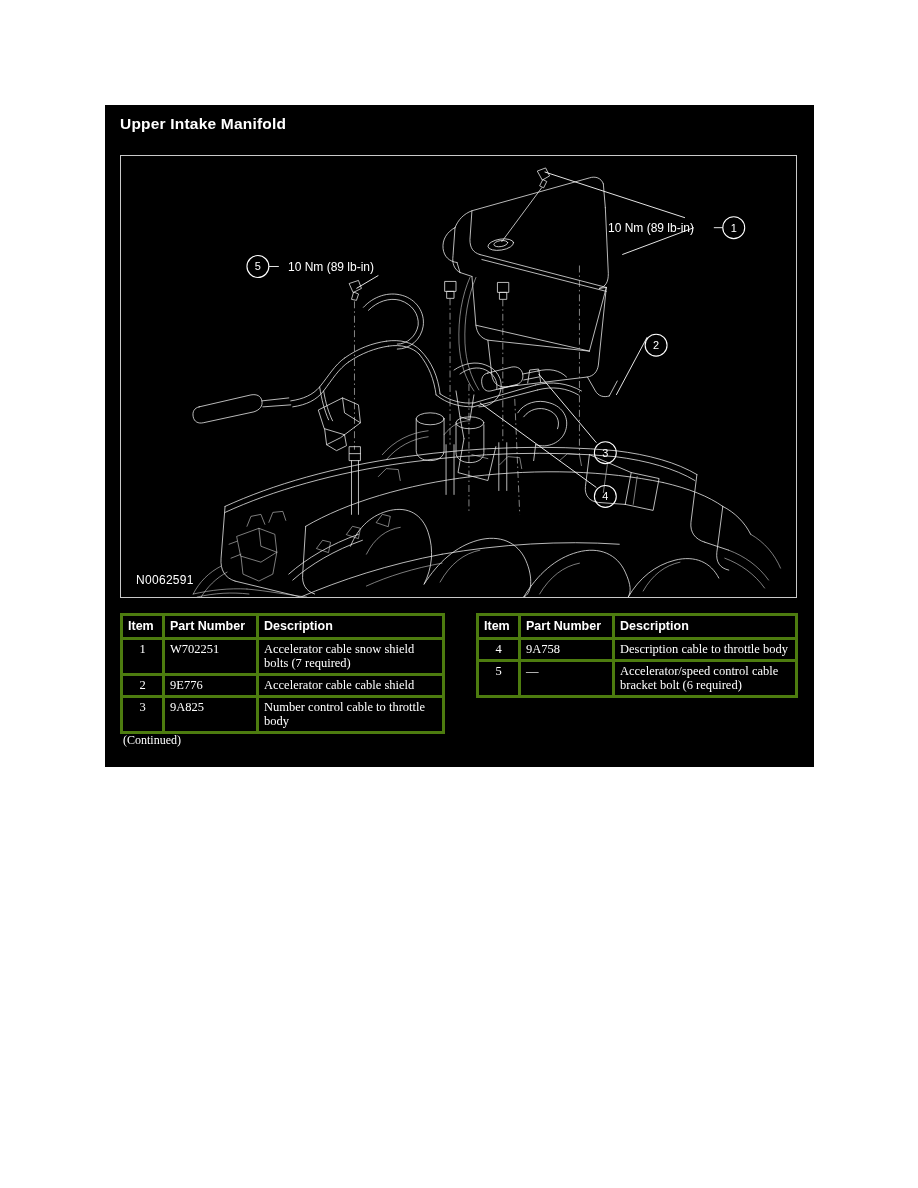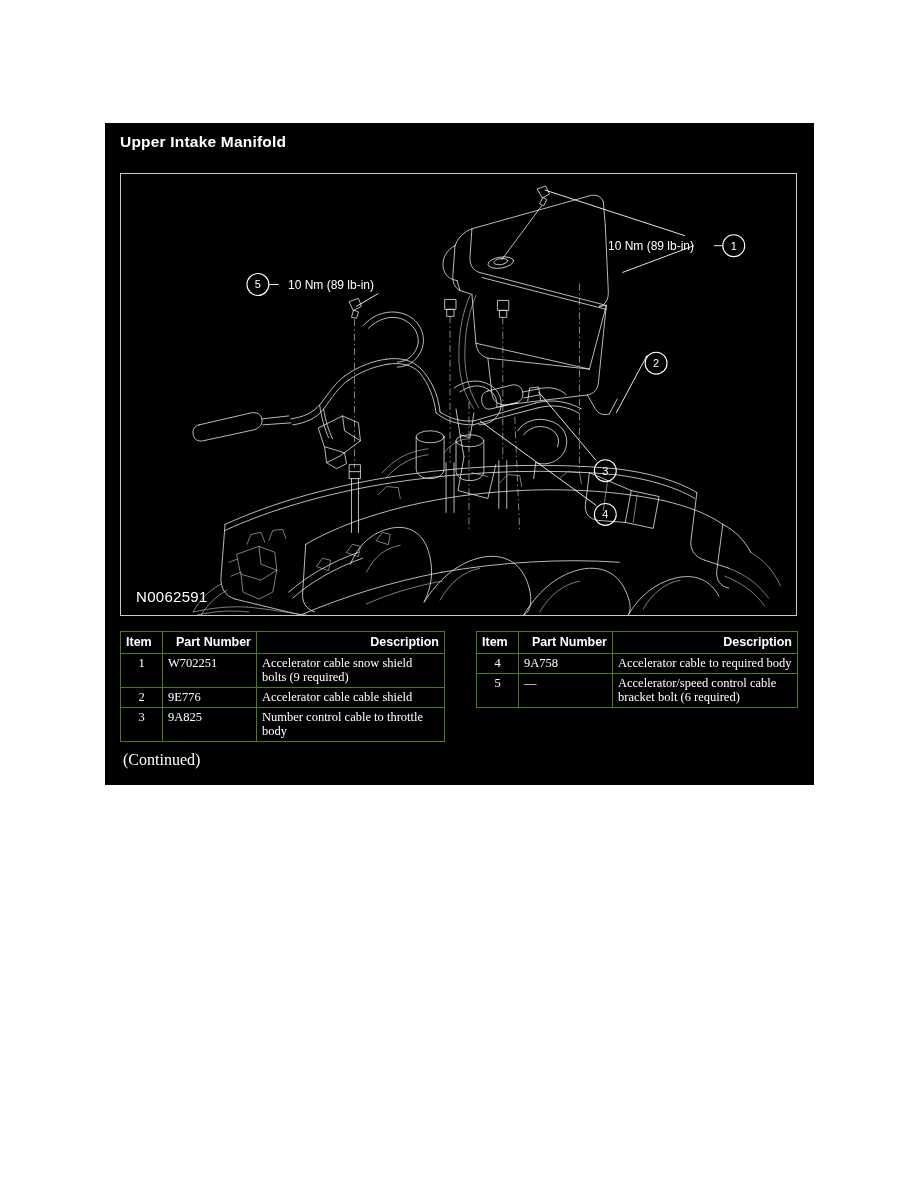--- a/index.html
+++ b/index.html
@@ -12,21 +12,21 @@
   }
   body {
     font-family: "Liberation Sans", sans-serif;
     -webkit-font-smoothing: antialiased;
   }
 
   
   #page-sheet {
     position: absolute;
     left: 105px;
-    top: 123px;
+    top: 105px;
     width: 709px;
     height: 662px;
     background: #000000;
   }
 
   
   #section-title {
     position: absolute;
     left: 15px;
     top: 10px;
@@ -50,21 +50,21 @@
     background: #000000;
     overflow: hidden;
   }
   #figure-svg { display:block; width:100%; height:100%; }
 
   #figure-id {
     position: absolute;
     left: 15px;
     bottom: 10px;
     color: #ffffff;
-    font-size: 15px;
+    font-size: 12px;
     font-family: "Liberation Sans", sans-serif;
     letter-spacing: 0.3px;
   }
 
   
   .callout-text {
     position: absolute;
     color: #ffffff;
     font-size: 12px;
     font-family: "Liberation Sans", sans-serif;
@@ -73,31 +73,31 @@
 
   
   .parts-table {
     position: absolute;
     border-collapse: collapse;
     table-layout: fixed;
     background: #000000;
   }
   .parts-table th,
   .parts-table td {
-    border: 1px solid #4d7c0f;
+    border: 3px solid #4d7c0f;
     color: #ffffff;
     vertical-align: top;
     padding: 2px 5px 3px 5px;
     background: #000000;
   }
   .parts-table th {
     font-family: "Liberation Sans", sans-serif;
     font-size: 12.5px;
     font-weight: bold;
-    text-align: right;
+    text-align: left;
     padding-top: 3px;
     padding-bottom: 4px;
   }
   .parts-table th.c-item { text-align: left; }
   .parts-table td {
     font-family: Liberation Serif, serif;
     font-size: 12.5px;
     line-height: 1.12;
   }
   .parts-table td.c-item {
@@ -106,21 +106,21 @@
   }
   #table-left  { left: 15px;  top: 508px; width: 325px; }
   #table-right { left: 371px; top: 508px; width: 322px; }
 
   #continued-note {
     position: absolute;
     left: 18px;
     top: 628px;
     color: #ffffff;
     font-family: "Liberation Serif", serif;
-    font-size: 16px;
+    font-size: 12px;
   }
 </style>
 </head>
 <body>
 
 <div id="page-sheet">
 
   <div id="section-title">Upper Intake Manifold</div>
 
   <div id="figure-frame">
@@ -394,21 +394,21 @@
       <tr>
         <th class="c-item">Item</th>
         <th>Part Number</th>
         <th>Description</th>
       </tr>
     </thead>
     <tbody>
       <tr>
         <td class="c-item">1</td>
         <td>W702251</td>
-        <td>Accelerator cable snow shield bolts (9 required)</td>
+        <td>Accelerator cable snow shield bolts (7 required)</td>
       </tr>
       <tr>
         <td class="c-item">2</td>
         <td>9E776</td>
         <td>Accelerator cable cable shield</td>
       </tr>
       <tr>
         <td class="c-item">3</td>
         <td>9A825</td>
         <td>Number control cable to throttle body</td>
@@ -426,21 +426,21 @@
       <tr>
         <th class="c-item">Item</th>
         <th>Part Number</th>
         <th>Description</th>
       </tr>
     </thead>
     <tbody>
       <tr>
         <td class="c-item">4</td>
         <td>9A758</td>
-        <td>Accelerator cable to required body</td>
+        <td>Description cable to throttle body</td>
       </tr>
       <tr>
         <td class="c-item">5</td>
         <td>—</td>
         <td>Accelerator/speed control cable bracket bolt (6 required)</td>
       </tr>
     </tbody>
   </table>
 
   <div id="continued-note">(Continued)</div>

